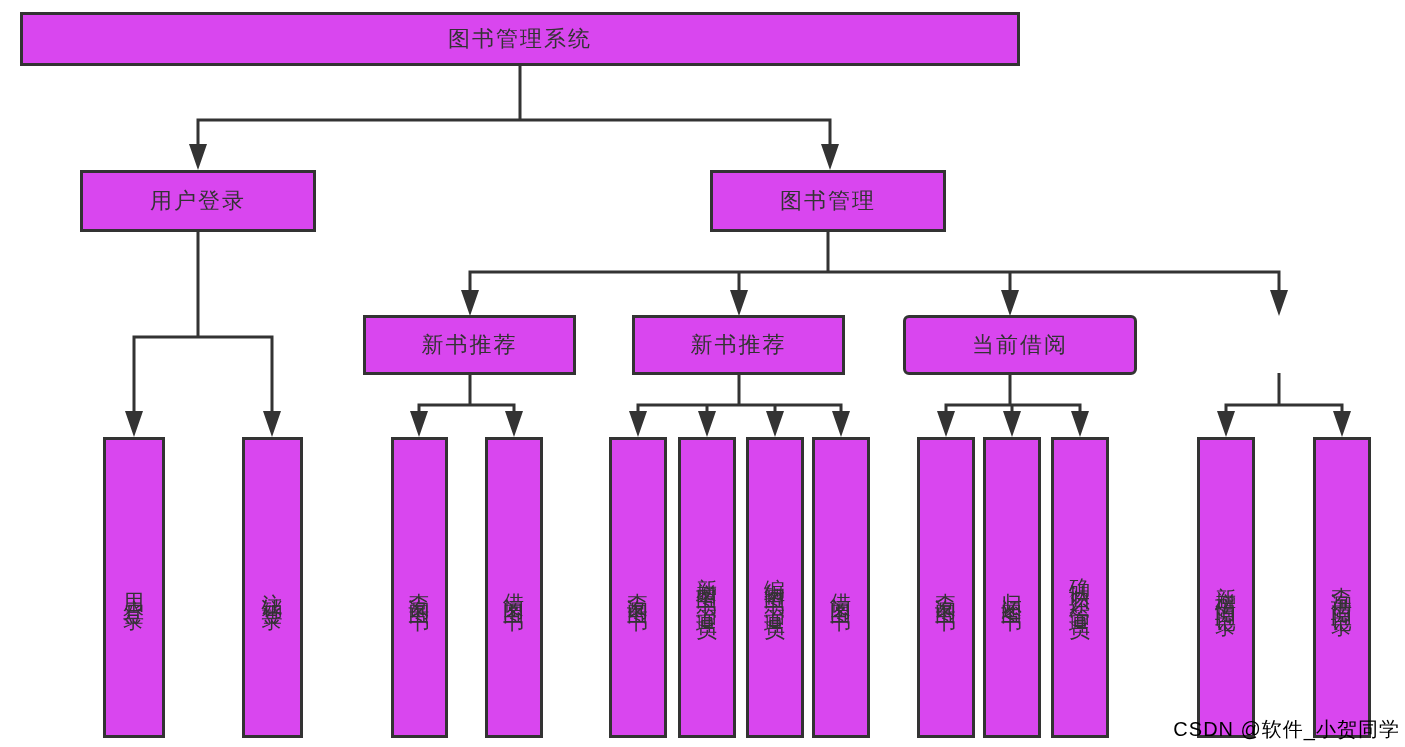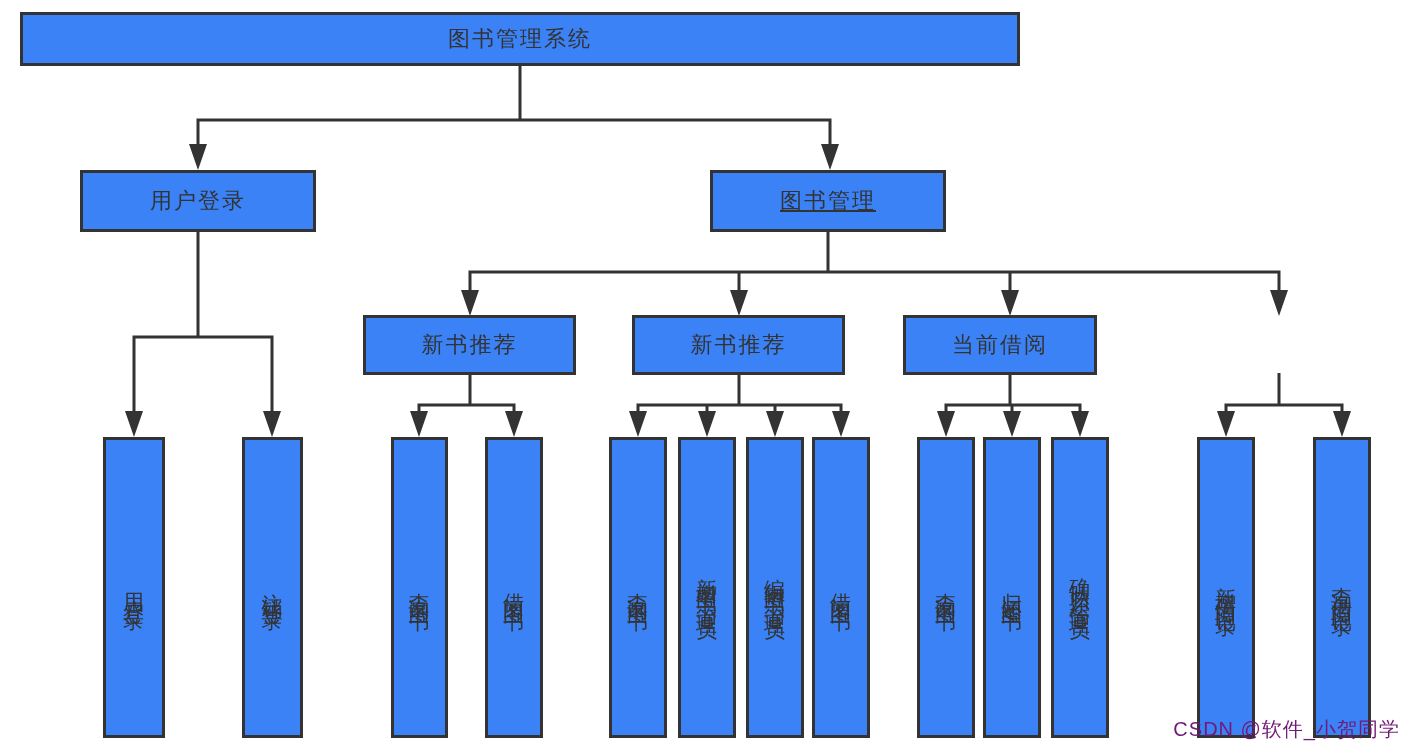--- a/index.html
+++ b/index.html
@@ -7,40 +7,40 @@
     width:1405px;height:747px;position:relative;background:#ffffff;
     font-family:"Liberation Sans","DejaVu Sans",sans-serif;
     overflow:hidden;
   }
   .stage{position:absolute;left:0;top:0;width:1405px;height:747px;}
   svg.connectors{position:absolute;left:0;top:0;z-index:1;}
   .box{
     position:absolute;
     box-sizing:border-box;
     border:3px solid #333333;
-    background:#3b82f6;
+    background:#d946ef;
     display:flex;align-items:center;justify-content:center;
     color:#333333;
     z-index:2;
   }
   .h-box{font-size:22px;letter-spacing:2px;}
   .v-box span{
     writing-mode:vertical-rl;
     text-orientation:mixed;
     font-size:21px;
     letter-spacing:6px;
     line-height:1.0;
     white-space:nowrap;
   }
   .watermark{
     position:absolute;
     top:716px;right:5px;
     z-index:5;
     font-size:20px;
-    color:#701a75;
+    color:#000000;
     letter-spacing:1px;
     white-space:nowrap;
   }
 </style>
 </head>
 <body>
 
 <div class="stage">
 
   <svg class="connectors" width="1405" height="747" viewBox="0 0 1405 747" aria-hidden="true">
@@ -102,31 +102,31 @@
       M1333,411 L1351,411 L1342,437 Z"></path>
   </svg>
 
   <div class="box h-box" style="left:20px;top:12px;width:1000px;height:54px;">
     <span>图书管理系统</span>
   </div>
 
   <div class="box h-box" style="left:80px;top:170px;width:236px;height:62px;">
     <span>用户登录</span>
   </div>
-  <div class="box h-box" style="left:710px;top:170px;width:236px;height:62px;text-decoration:underline;">
+  <div class="box h-box" style="left:710px;top:170px;width:236px;height:62px;">
     <span>图书管理</span>
   </div>
 
   <div class="box h-box" style="left:363px;top:315px;width:213px;height:60px;">
     <span>新书推荐</span>
   </div>
   <div class="box h-box" style="left:632px;top:315px;width:213px;height:60px;">
     <span>新书推荐</span>
   </div>
-  <div class="box h-box" style="left:903px;top:315px;width:194px;height:60px;">
+  <div class="box h-box" style="left:903px;top:315px;width:234px;height:60px;border-radius:6px;">
     <span>当前借阅</span>
   </div>
 
   <div class="box v-box" style="left:103px;top:437px;width:62px;height:301px;">
     <span>用户登录</span>
   </div>
   <div class="box v-box" style="left:242px;top:437px;width:61px;height:301px;">
     <span>注销登录</span>
   </div>
 

